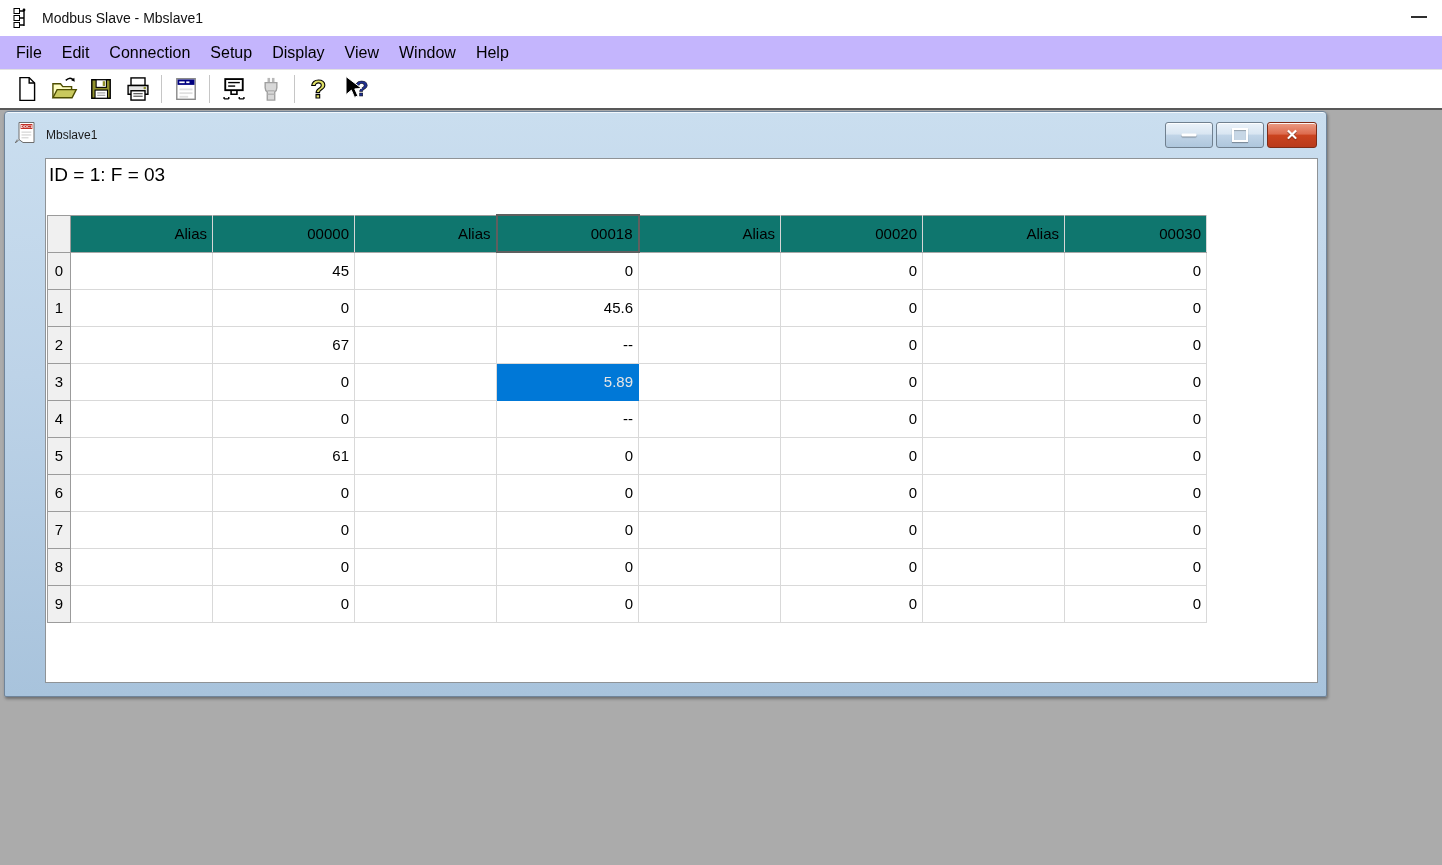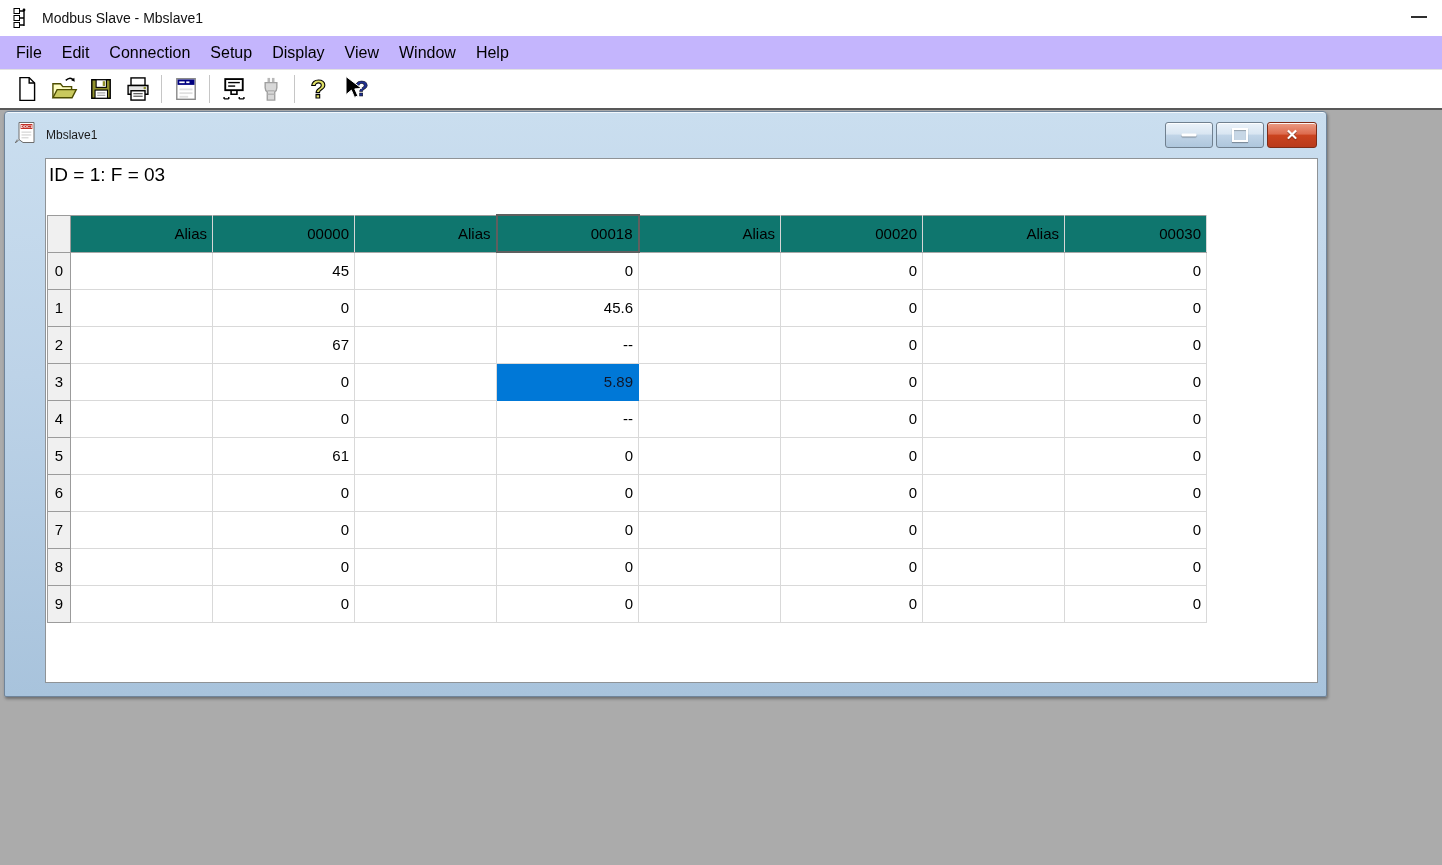--- a/index.html
+++ b/index.html
@@ -109,21 +109,21 @@
   .grid th.colhdr {
     background:#0f766e; text-align:right;
     border:1px solid #d6d6d6;
     border-top:1px solid #9b9b9b; border-bottom:1px solid #a8a8a8;
   }
   .grid th.colhdr.selcol { border:2px solid #5f5f5f; }
   .grid td.cell {
     background:#fff; border:1px solid #d9d9d9; text-align:right; color:#000;
   }
   .grid td.cell.selcell {
-    background:#0078d7; color:#0f172a; border-color:#0078d7;
+    background:#0078d7; color:#e5e5e5; border-color:#0078d7;
   }
 </style>
 </head>
 <body>
 
 <div class="titlebar">
   <svg class="app-icon" viewBox="0 0 24 24">
     <path d="M14 4 v16 M14 5 h-4 M14 12 h-4 M14 19 h-4" fill="none" stroke="#000" stroke-width="1.4"></path>
     <rect x="4" y="2.5" width="5.5" height="5" fill="#fff" stroke="#000"></rect>
     <rect x="4" y="9.5" width="5.5" height="5" fill="#fff" stroke="#000"></rect>

